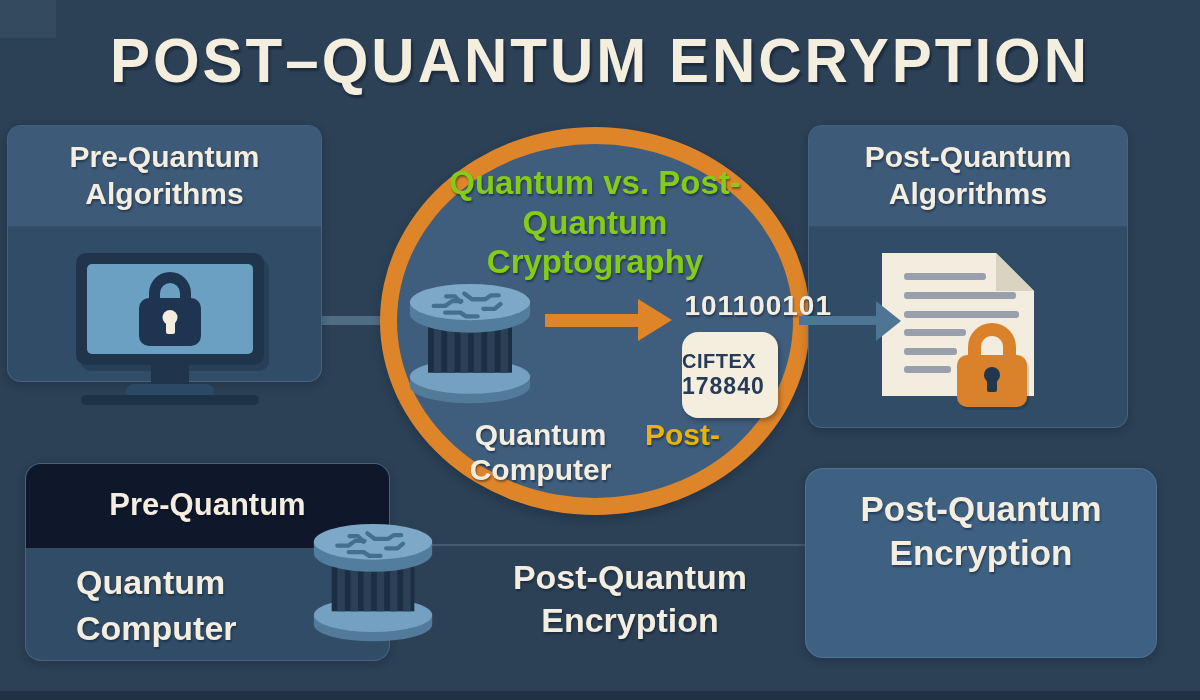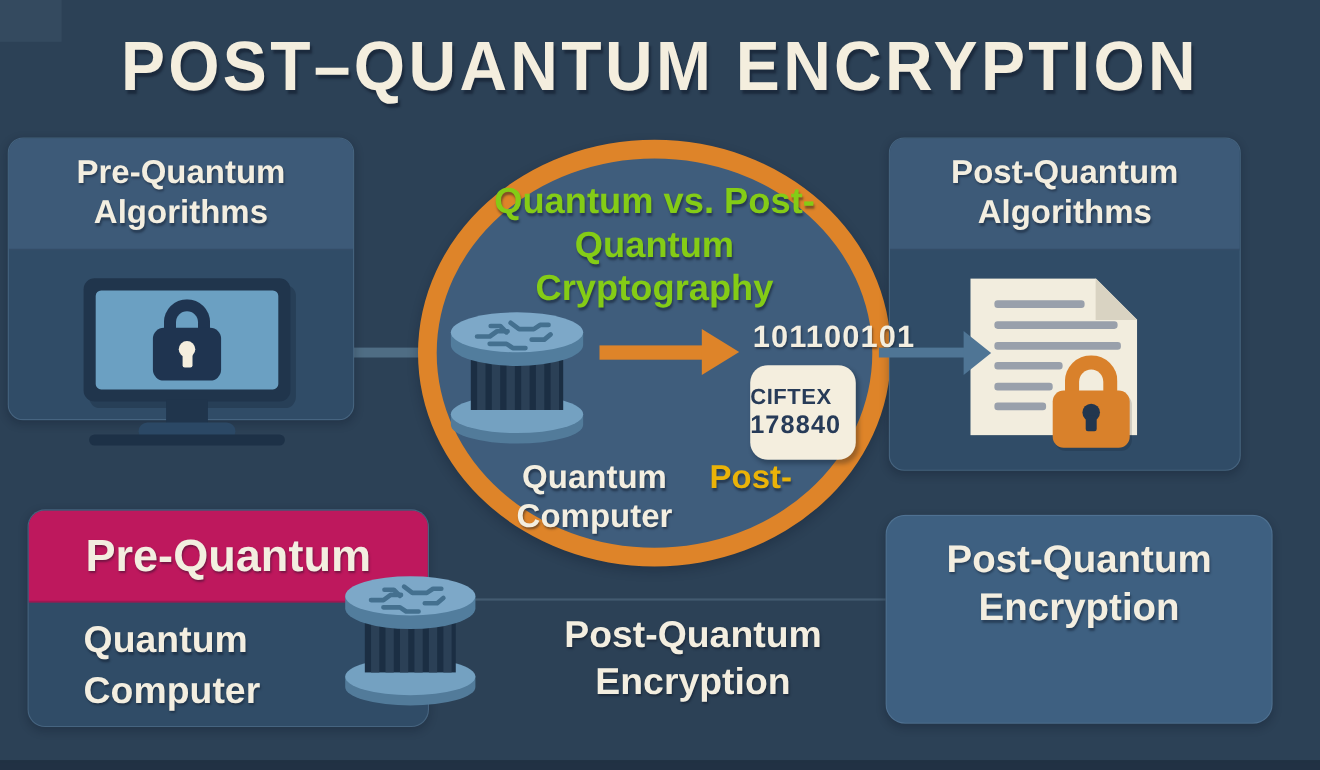--- a/index.html
+++ b/index.html
@@ -31,21 +31,21 @@
                   border-bottom:2px solid rgba(10,20,35,0.18);
                   display:flex; align-items:center; justify-content:center;
                   color:#f3eee0; font-weight:bold; font-size:30px; line-height:1.22;
                   text-align:center; text-shadow:1px 2px 2px rgba(8,16,30,0.4); }
 
   #panel-tl { left:7px; top:125px; width:315px; height:257px; }
   #panel-tr { left:808px; top:125px; width:320px; height:303px; }
   #panel-tl .panel-header, #panel-tr .panel-header { height:102px; padding:0 30px; }
 
   #panel-bl { left:25px; top:463px; width:365px; height:198px; border-radius:16px; }
-  #panel-bl .panel-header { height:84px; font-size:41px; border-radius:15px 15px 0 0; background:#be185d; }
+  #panel-bl .panel-header { height:84px; font-size:31px; border-radius:15px 15px 0 0; background:#0f172a; }
   #panel-bl .panel-body-label { position:absolute; left:50px; top:96px; width:240px;
       color:#f3eee0; font-weight:bold; font-size:34px; line-height:1.35;
       text-shadow:1px 2px 2px rgba(8,16,30,0.4); }
 
   #panel-br { left:805px; top:468px; width:352px; height:190px; border-radius:18px;
               background:#3e6081; border:1px solid rgba(150,185,215,0.2);
               display:flex; justify-content:center; }
   #panel-br .br-label { margin-top:18px; width:300px; text-align:center;
       color:#f3eee0; font-weight:bold; font-size:35px; line-height:1.25;
       text-shadow:1px 2px 2px rgba(8,16,30,0.4); }

